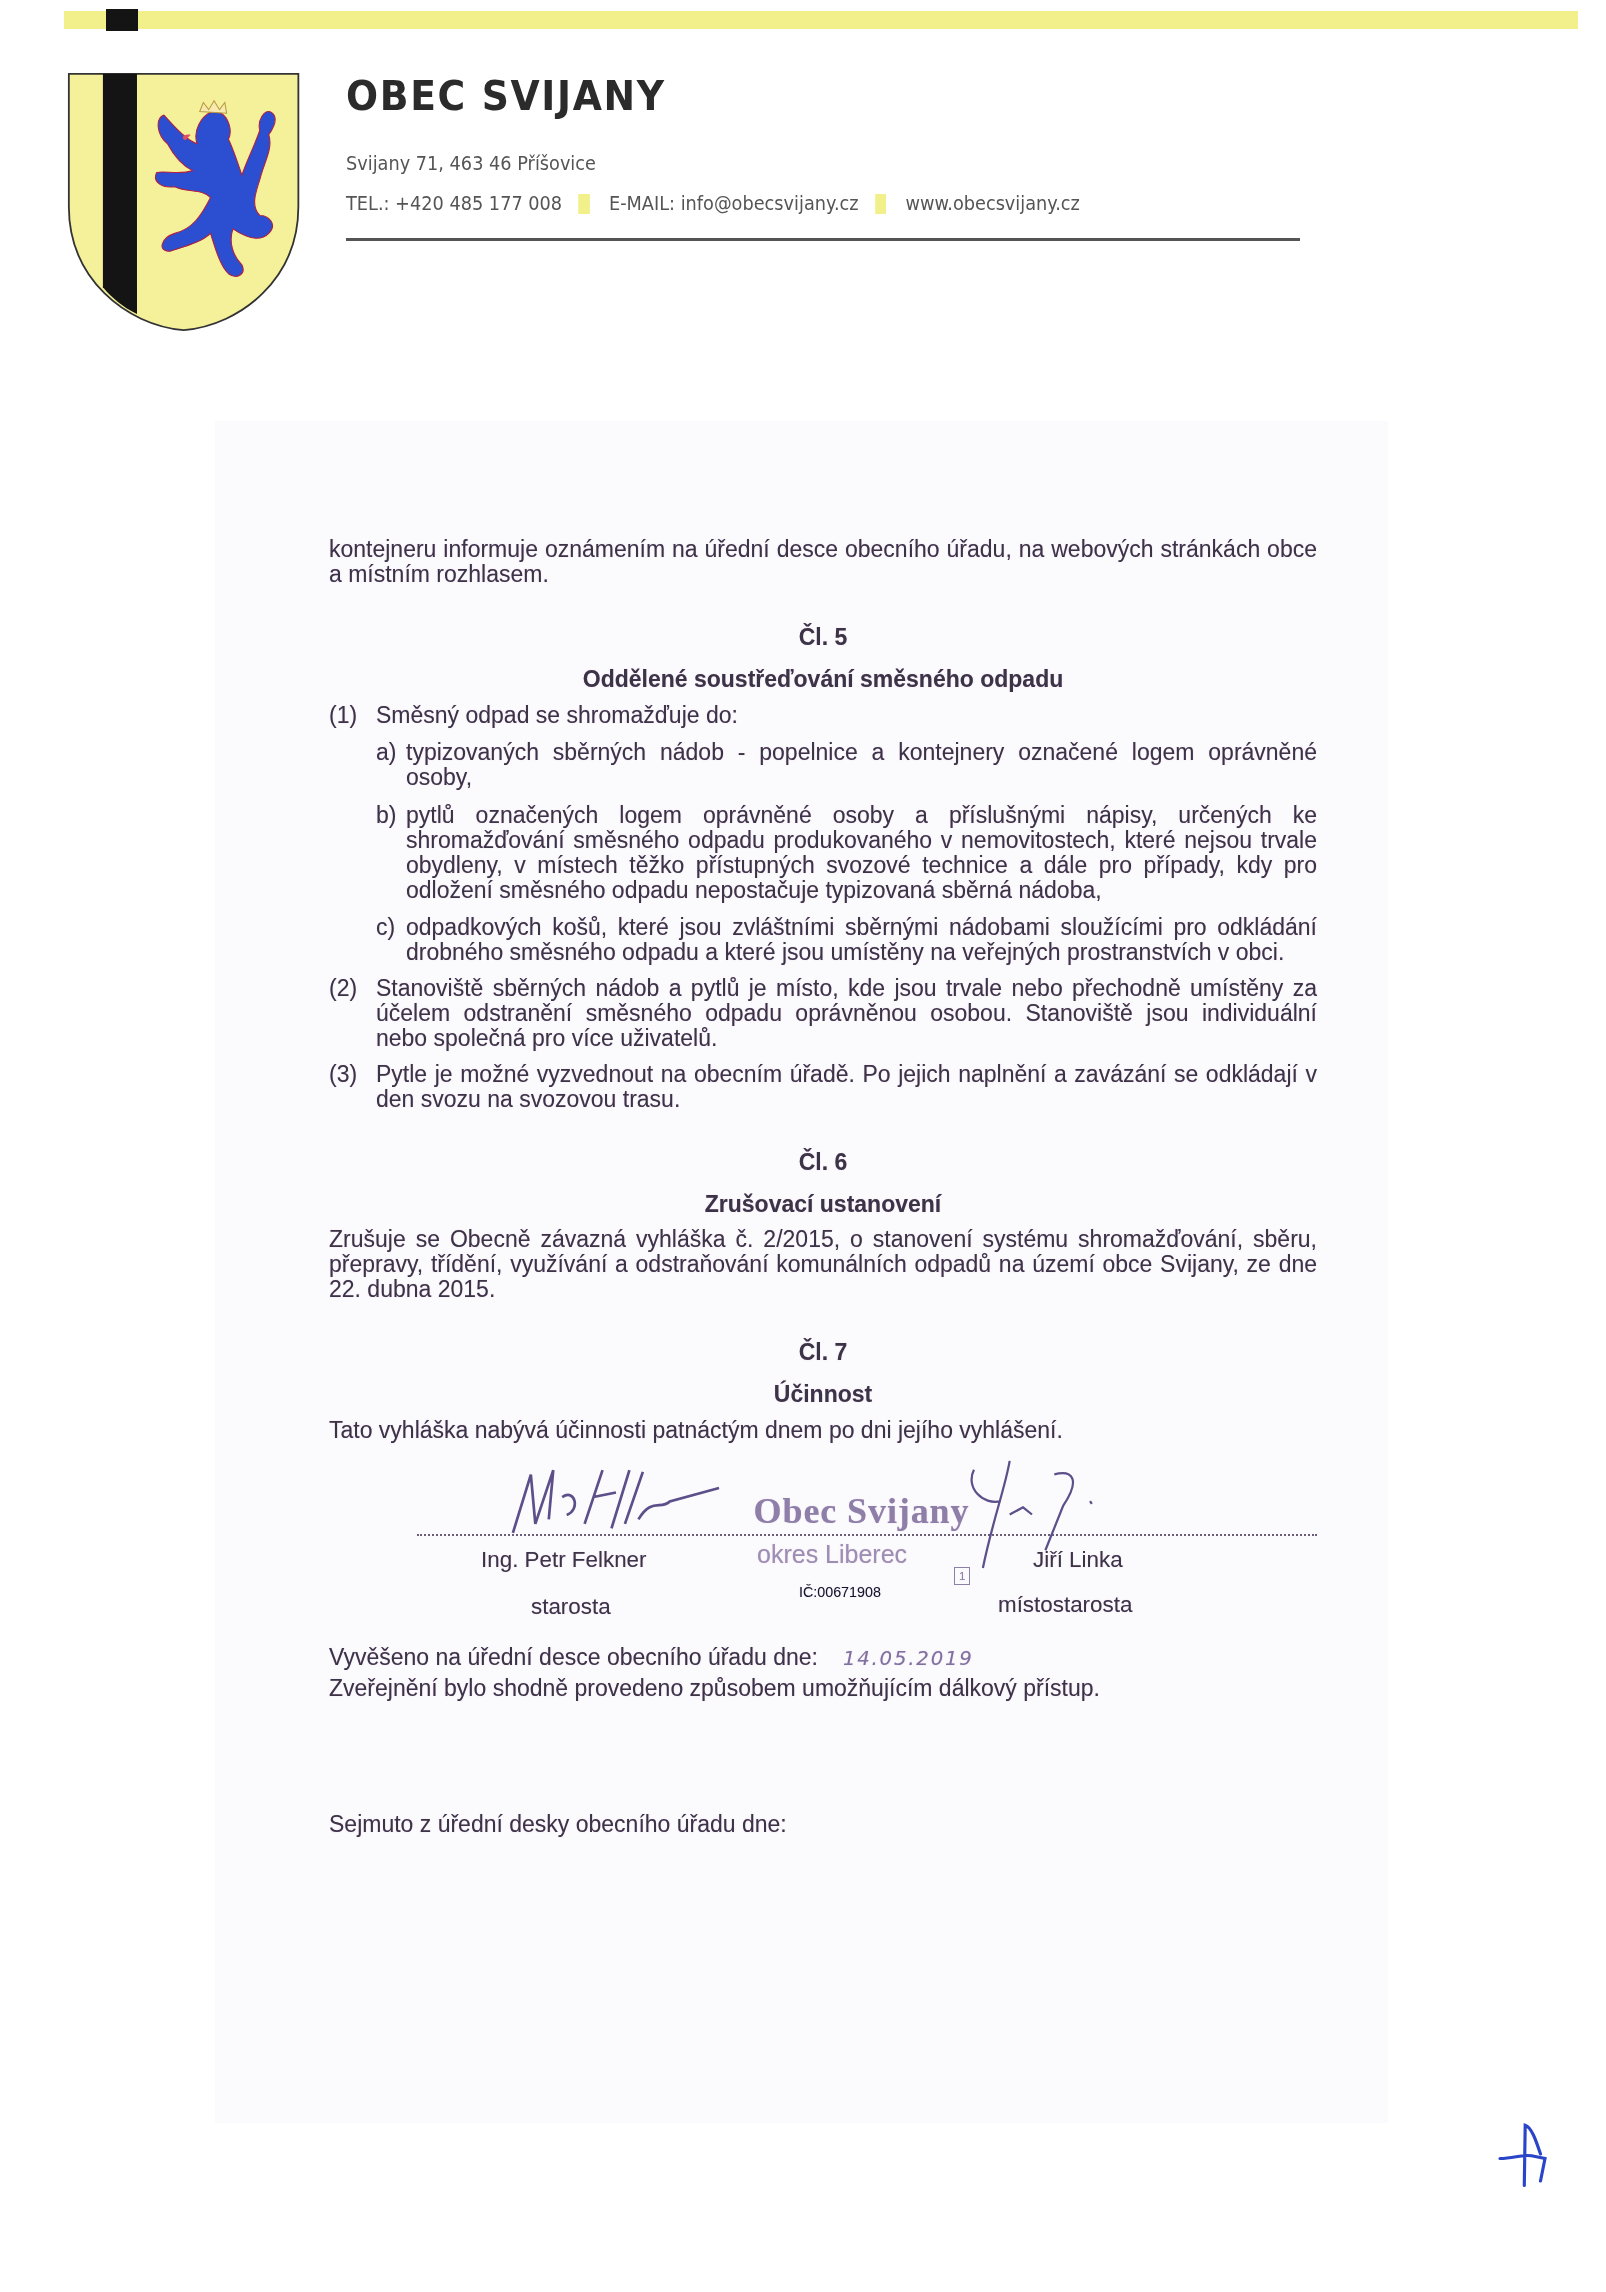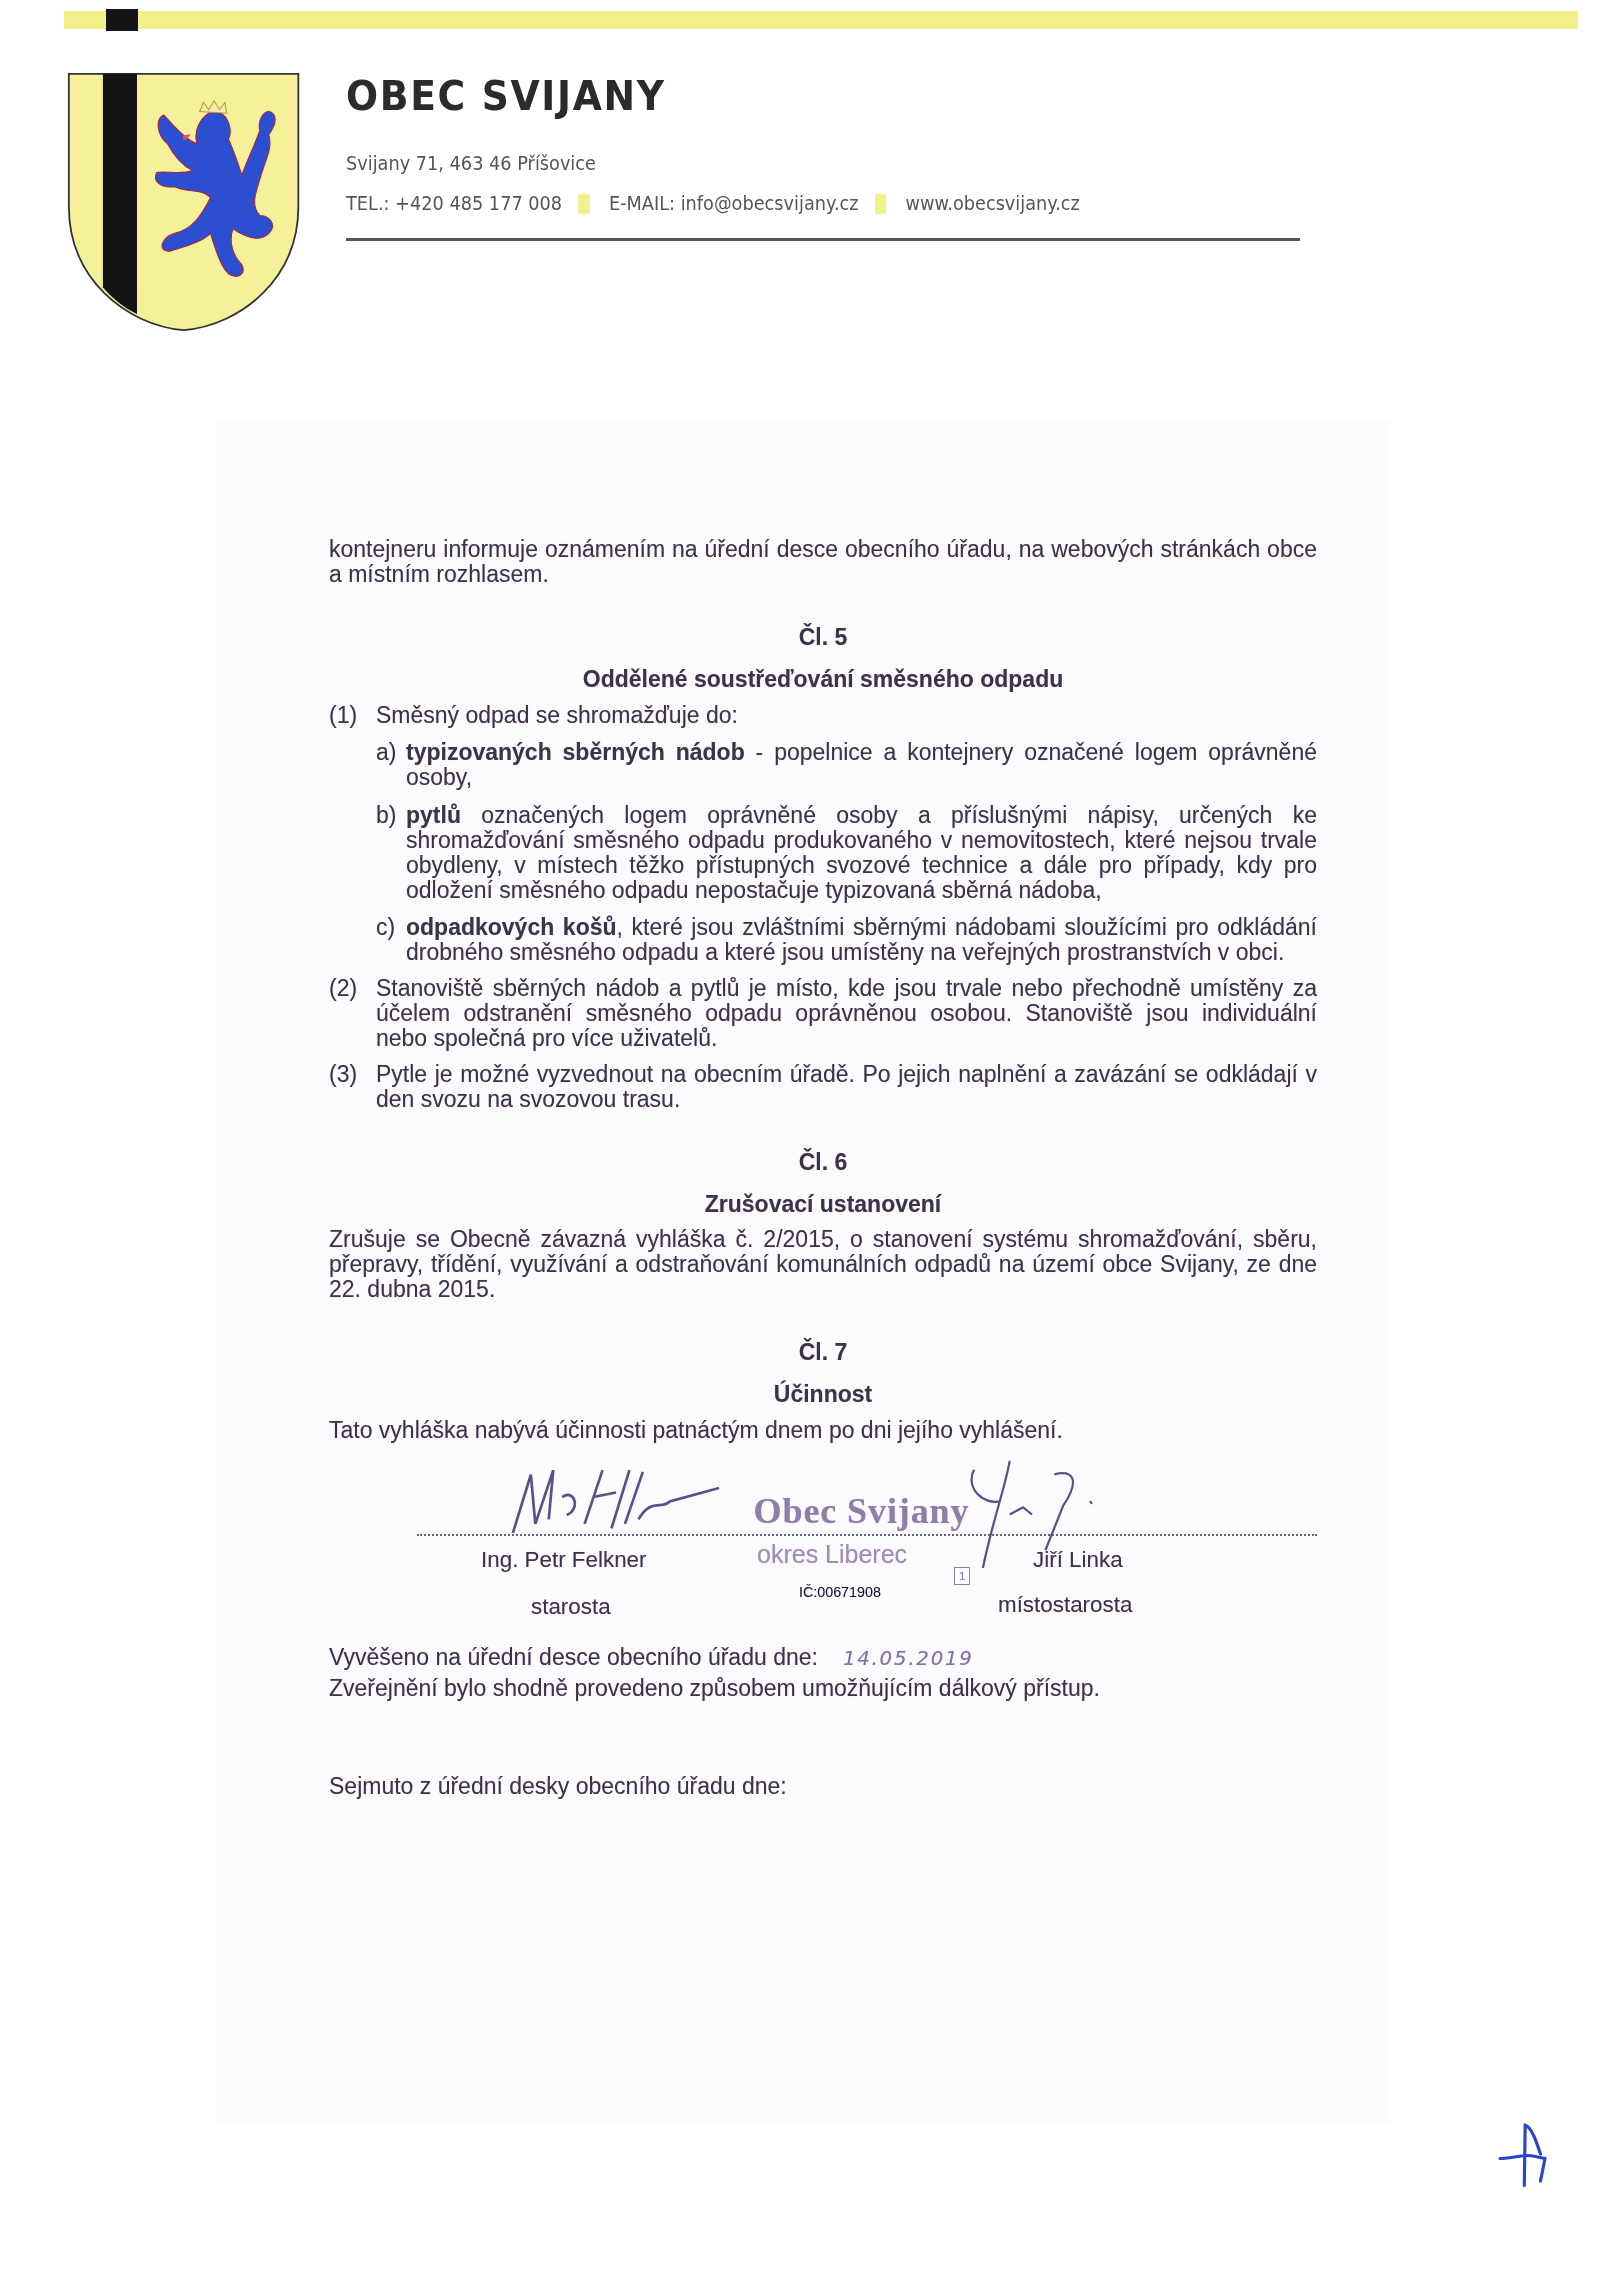--- a/index.html
+++ b/index.html
@@ -59,21 +59,21 @@
     text-align: center; font-weight: bold; margin: 0;
   }
   .heading-num { margin-top: 38px; }
   .heading-title { margin-top: 17px; }
   .para-row { display: flex; margin-top: 10.7px; }
   .para-num { width: 47px; flex: none; }
   .para-body { flex: 1; text-align: justify; }
   .sub-row { display: flex; margin-top: 12.5px; margin-left: 47px; }
   .sub-letter { width: 30px; flex: none; }
   .sub-body { flex: 1; text-align: justify; }
-  b { font-weight: bold; }
+  b { font-weight: normal; }
   .gap-top { margin-top: 10.7px; }
 
   .sigblock { position: relative; height: 170px; margin-top: 18px; }
   .dotline {
     position: absolute; left: 88px; right: 0; top: 73px;
     border-top: 2.7px dotted #6a5e79;
   }
   .sig-left { position: absolute; left: 166px; top: 0px; width: 233px; height: 81px; }
   .sig-right { position: absolute; left: 627px; top: -9px; width: 152px; height: 125px; }
   .stamp-title {
@@ -182,19 +182,19 @@
     <div class="signer-left-name">Ing. Petr Felkner</div>
     <div class="signer-left-role">starosta</div>
     <div class="signer-right-name">Jiří Linka</div>
     <div class="signer-right-role">místostarosta</div>
   </div>
 
   <p class="p posted-row">
     <span>Vyvěšeno na úřední desce obecního úřadu dne:</span><span class="handwritten-date">14.05.2019</span>
   </p>
   <p class="p" style="margin-top:5px">Zveřejnění bylo shodně provedeno způsobem umožňujícím dálkový přístup.</p>
-  <p class="p" style="margin-top:73px">Sejmuto z úřední desky obecního úřadu dne:</p>
+  <p class="p" style="margin-top:111px">Sejmuto z úřední desky obecního úřadu dne:</p>
 </div>
 
 <svg class="initials" viewBox="0 0 80 80">
   <path d="M10 45 C25 45 35 40 45 42 L60 45 L55 70 M37 75 L38 8 C45 10 50 25 55 40" fill="none" stroke="#2a45c8" stroke-width="3.5" stroke-linecap="round"></path>
 </svg>
 
 
 </body></html>

